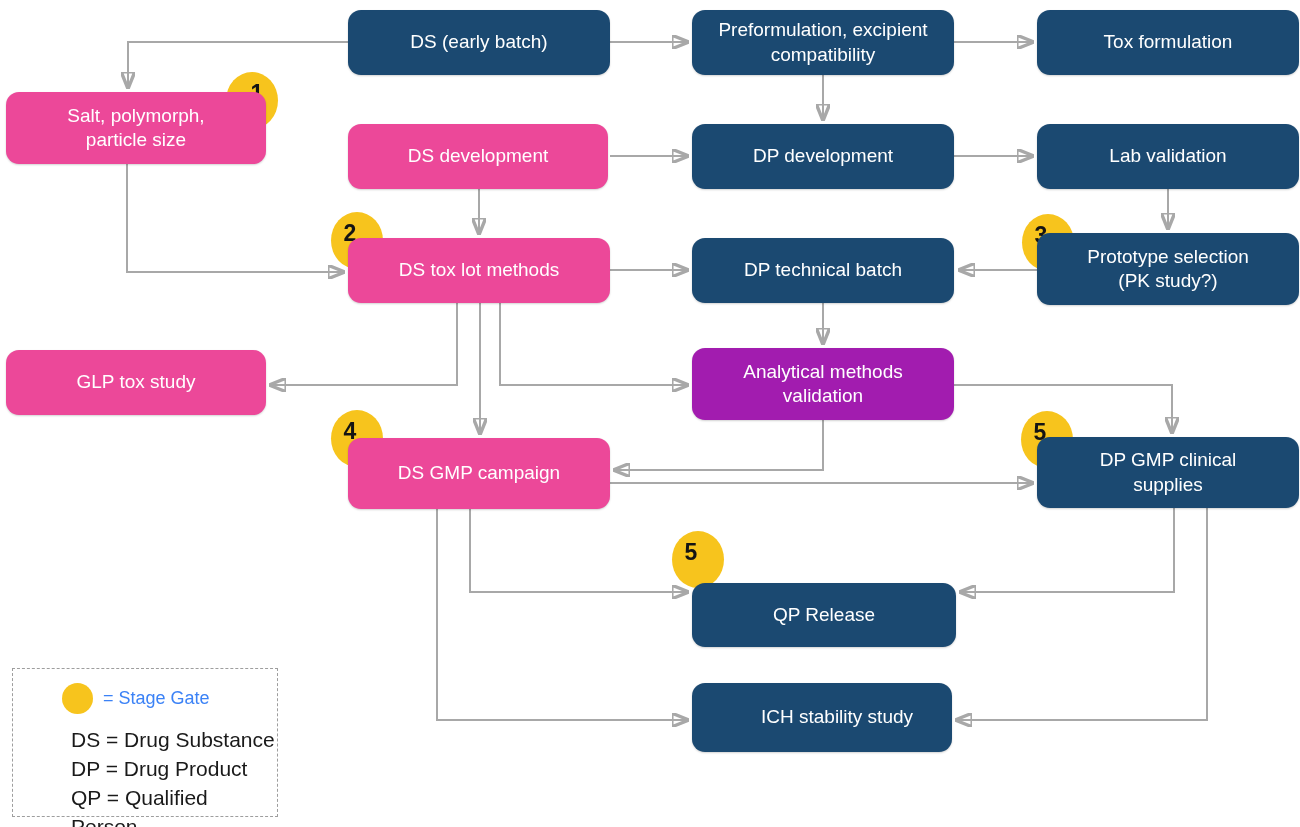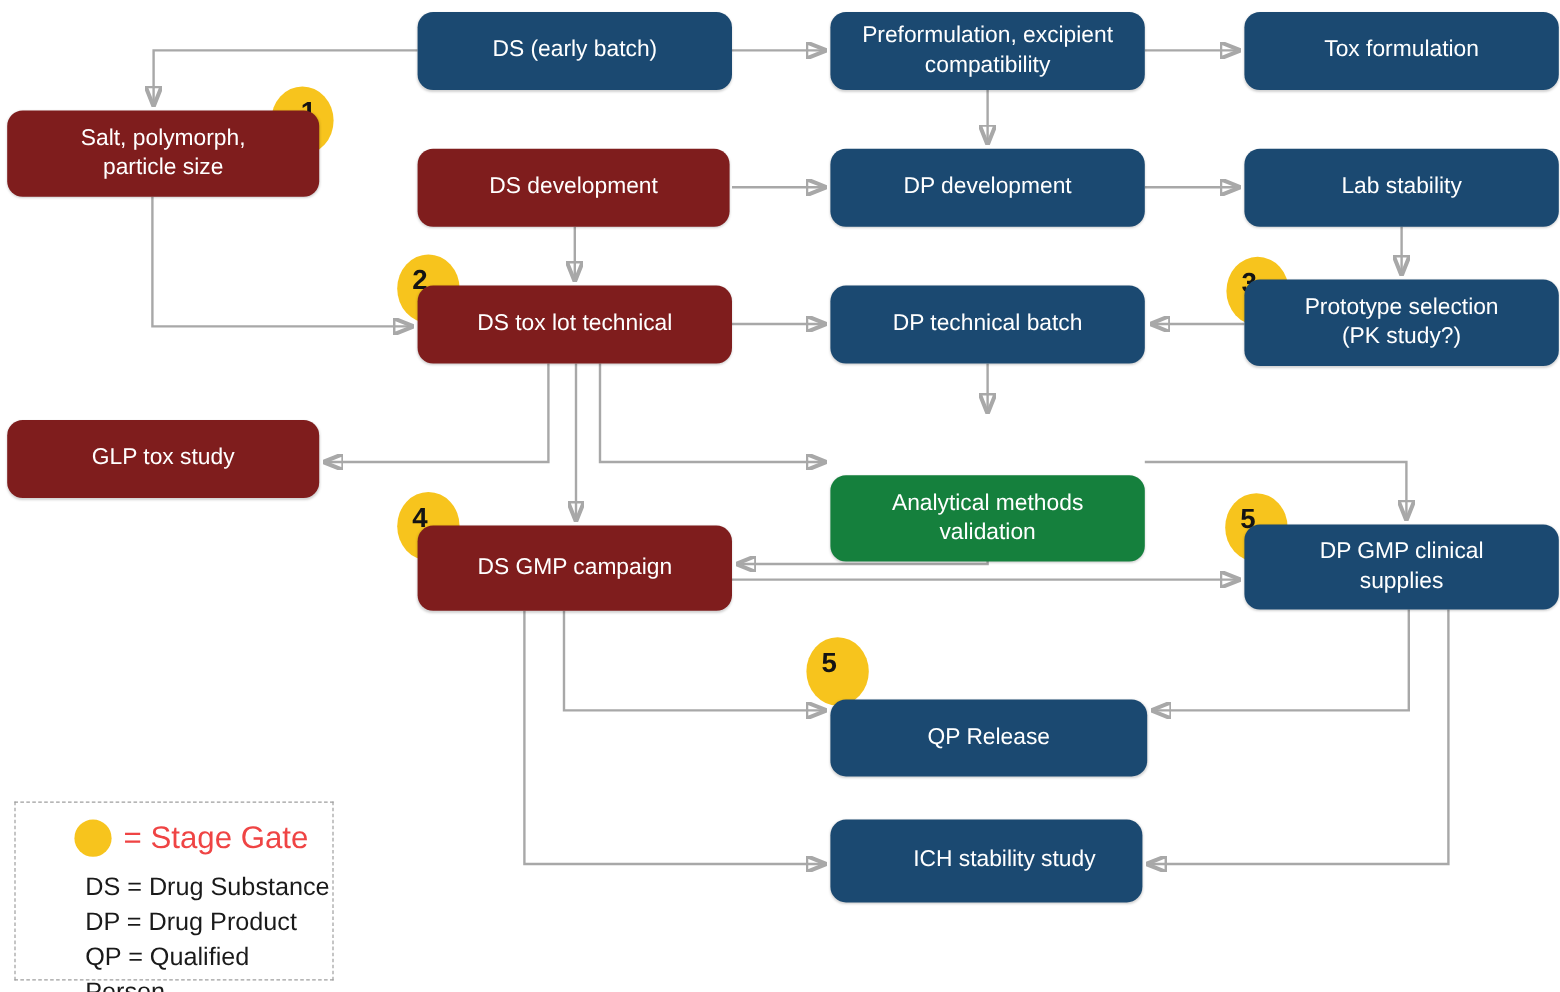--- a/index.html
+++ b/index.html
@@ -21,22 +21,22 @@
   .gate.num-right { padding-left:10px; }
 
   .node {
     position:absolute; z-index:3; border-radius:13px;
     display:flex; align-items:center; justify-content:center;
     text-align:center; color:#ffffff; font-size:19px; line-height:1.28;
     white-space:pre-line; padding:4px 10px; box-sizing:border-box;
     box-shadow:0 1px 2px rgba(0,0,0,0.18);
   }
   .navy { background:#1b4971; }
-  .teal { background:#7f1d1d; }
-  .pink { background:#15803d;margin-top:48px; }
+  .teal { background:#ec4899; }
+  .pink { background:#a21caf; }
 
   #node-ds-early-batch       { left:348px;  top:10px;  width:262px; height:65px; }
   #node-preformulation       { left:692px;  top:10px;  width:262px; height:65px; }
   #node-tox-formulation      { left:1037px; top:10px;  width:262px; height:65px; }
   #node-salt-polymorph       { left:6px;    top:92px;  width:260px; height:72px; }
   #node-ds-development       { left:348px;  top:124px; width:260px; height:65px; }
   #node-dp-development       { left:692px;  top:124px; width:262px; height:65px; }
   #node-lab-stability        { left:1037px; top:124px; width:262px; height:65px; }
   #node-ds-tox-lot           { left:348px;  top:238px; width:262px; height:65px; }
   #node-dp-technical-batch   { left:692px;  top:238px; width:262px; height:65px; }
@@ -54,21 +54,21 @@
   #gate-4  { left:331px;  top:410px; }
   #gate-5a { left:1021px; top:411px; }
   #gate-5b { left:672px;  top:531px; }
 
   .legend {
     position:absolute; left:12px; top:668px; width:266px; height:149px;
     border:1px dashed #9e9e9e; z-index:3; box-sizing:border-box;
   }
   .legend-gate-row { position:absolute; left:49px; top:14px; display:flex; align-items:center; }
   .legend-gate-dot { width:31px; height:31px; border-radius:50%; background:#f7c41d; margin-right:10px; }
-  .legend-gate-text { font-size:26px; color:#ef4444; }
+  .legend-gate-text { font-size:18px; color:#3b82f6; }
   .legend-abbrevs { position:absolute; left:58px; top:56px; font-size:21px; color:#1a1a1a; line-height:29px; }
 </style>
 </head>
 <body>
 
 <div id="canvas">
 
   <svg id="arrow-layer" width="1300" height="827" aria-hidden="true">
     <defs>
       <marker id="ah" viewBox="0 0 10 8" refX="9.5" refY="4" markerWidth="8.5" markerHeight="7" orient="auto">
@@ -119,22 +119,22 @@
     </div>
 
   <div class="node navy" id="node-ds-early-batch">DS (early batch)</div>
   <div class="node navy" id="node-preformulation">Preformulation, excipient
 compatibility</div>
   <div class="node navy" id="node-tox-formulation">Tox formulation</div>
   <div class="node teal" id="node-salt-polymorph">Salt, polymorph,
 particle size</div>
   <div class="node teal" id="node-ds-development">DS development</div>
   <div class="node navy" id="node-dp-development">DP development</div>
-  <div class="node navy" id="node-lab-stability">Lab stability</div>
-  <div class="node teal" id="node-ds-tox-lot">DS tox lot technical</div>
+  <div class="node navy" id="node-lab-stability">Lab validation</div>
+  <div class="node teal" id="node-ds-tox-lot">DS tox lot methods</div>
   <div class="node navy" id="node-dp-technical-batch">DP technical batch</div>
   <div class="node teal" id="node-glp-tox-study">GLP tox study</div>
   <div class="node navy" id="node-prototype-selection">Prototype selection
 (PK study?)</div>
   <div class="node pink" id="node-analytical-validation">Analytical methods
 validation</div>
   <div class="node teal" id="node-ds-gmp-campaign">DS GMP campaign</div>
   <div class="node navy" id="node-dp-gmp-clinical">DP GMP clinical
 supplies</div>
   <div class="node navy" id="node-qp-release">QP Release</div>

